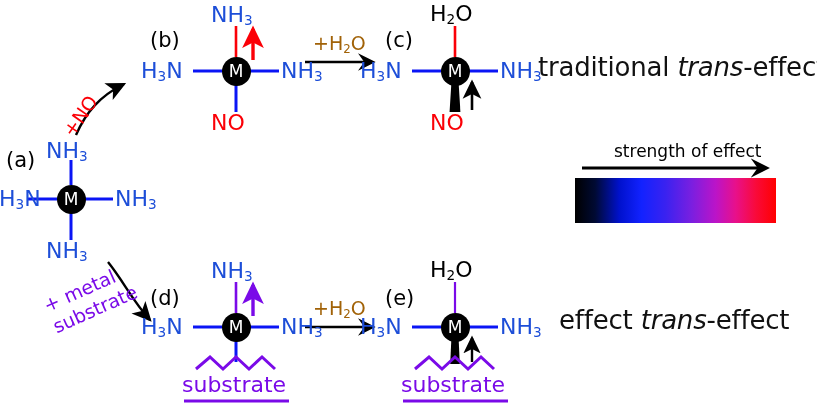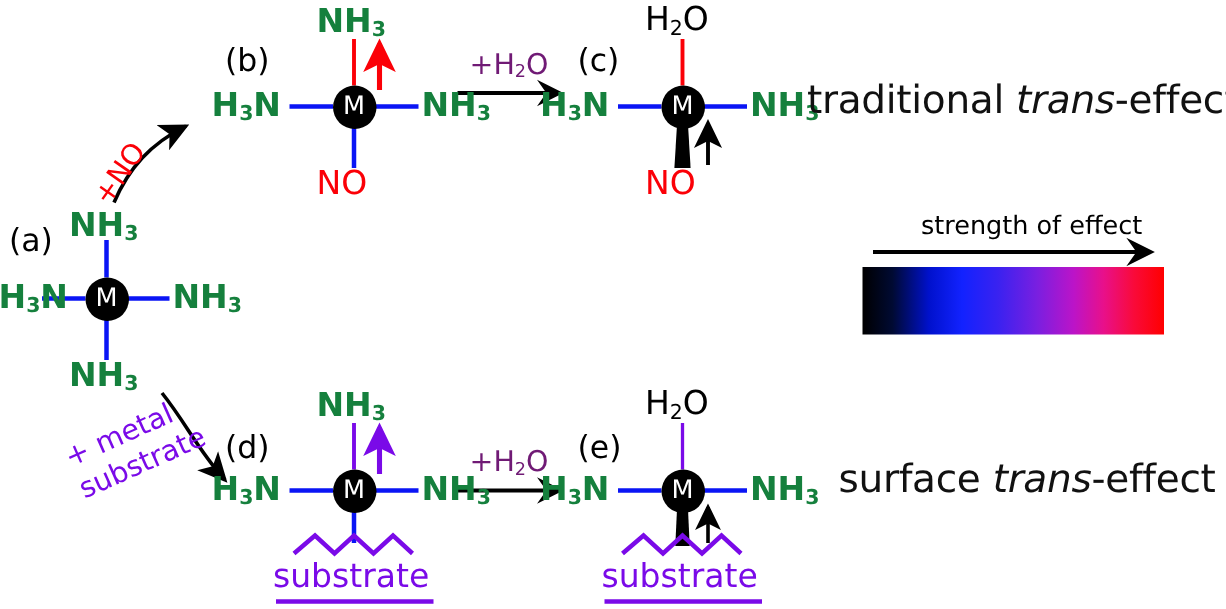--- a/index.html
+++ b/index.html
@@ -33,21 +33,21 @@
     color: #000000;
   }
   .ligand {
     font-size: 22px;
     font-weight: 400;
   }
   .ligand sub {
     font-size: 0.62em;
     vertical-align: -0.22em;
   }
-  .blue  { color: #15803d; font-weight: bold; }
+  .blue  { color: #1d4ed8; }
   .red   { color: #fb0007; }
   .purple{ color: #7a0ae8; }
   .black { color: #000000; }
 
   .metal-node {
     position: absolute;
     width: 29px;
     height: 29px;
     border-radius: 50%;
     background: #000000;
@@ -56,21 +56,21 @@
     font-family: "DejaVu Sans", sans-serif;
     display: flex;
     align-items: center;
     justify-content: center;
     z-index: 5;
   }
 
   .rx-label {
     position: absolute;
     font-size: 19px;
-    color: #701a75;
+    color: #a16207;
     white-space: nowrap;
   }
   .rx-label sub { font-size: 0.62em; vertical-align: -0.22em; }
 
   .curved-label {
     position: absolute;
     font-size: 19px;
     white-space: nowrap;
     transform-origin: left top;
   }
@@ -253,19 +253,19 @@
 
   <div class="metal-node" style="left:440.5px; top:312.5px;">M</div>
   <div class="lbl panel-tag" style="left:385px; top:288px;">(e)</div>
   <div class="lbl ligand black" style="left:430px; top:259px;">H<sub>2</sub>O</div>
   <div class="lbl ligand blue" style="left:360px; top:316px;">H<sub>3</sub>N</div>
   <div class="lbl ligand blue" style="left:500px; top:316px;">NH<sub>3</sub></div>
   <div class="lbl ligand purple" style="left:401px; top:374px;">substrate</div>
 
   <div class="side-text" style="left:538px; top:52px;"><span>traditional </span><i>trans</i><span>-effect</span></div>
 
-  <div class="side-text" style="left:559px; top:305px;"><span>surface </span><i>trans</i><span>-effect</span></div>
+  <div class="side-text" style="left:559px; top:305px;"><span>effect </span><i>trans</i><span>-effect</span></div>
 
   <div class="scale-caption" style="left:594px; top:141px;margin-left:20px;">strength of effect</div>
 
   <div class="gradient-bar"></div>
 
 </div>
 
 </body></html>

